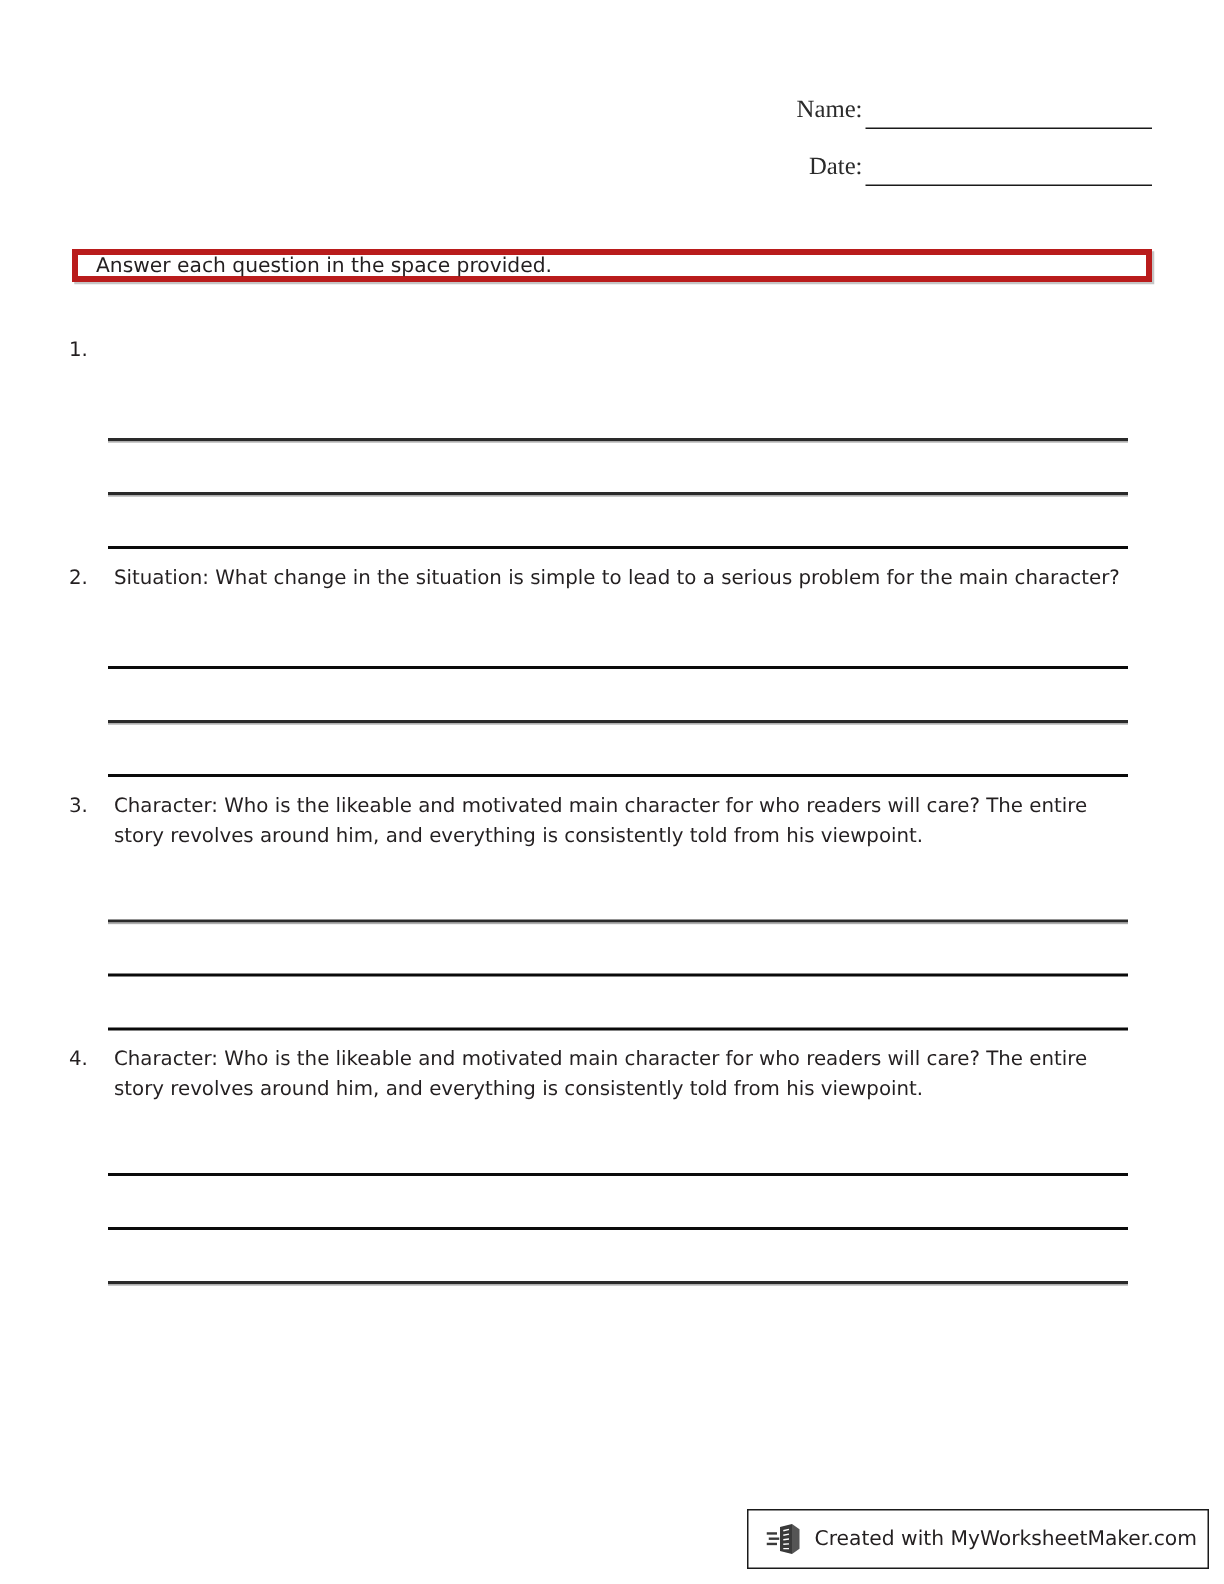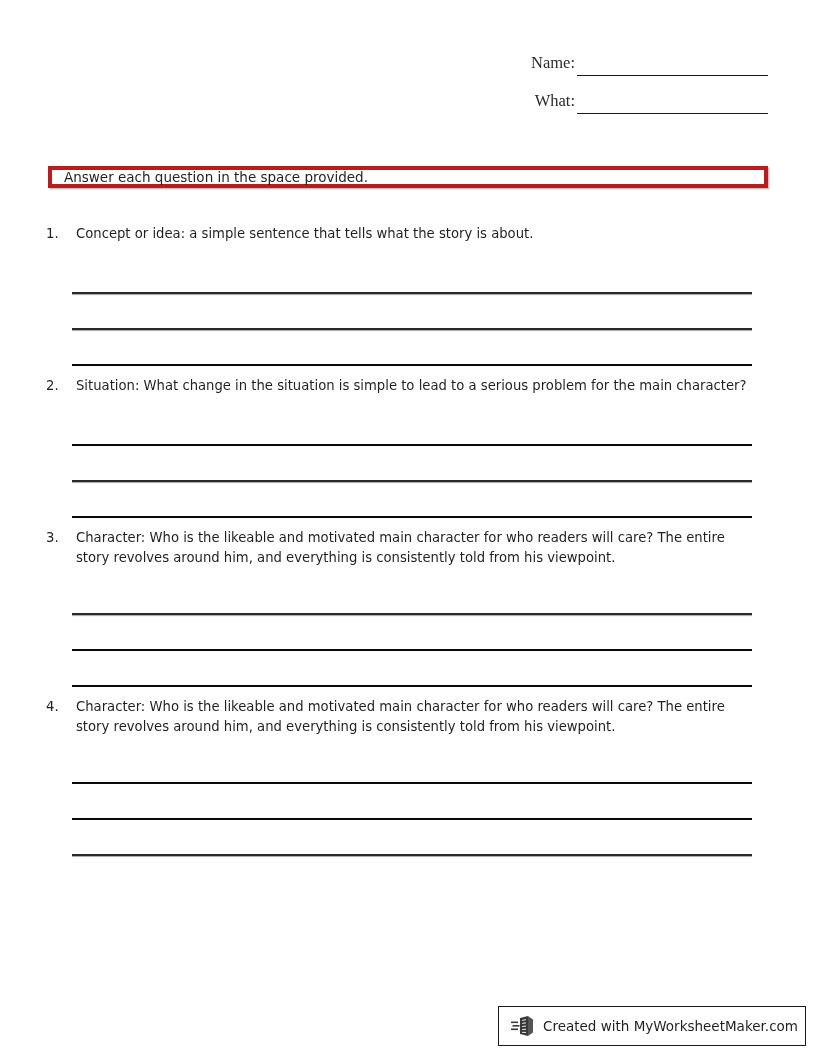--- a/index.html
+++ b/index.html
@@ -43,21 +43,21 @@
     letter-spacing: -0.1px;
     color: #2b2b2b;
     white-space: nowrap;
     line-height: 38px;
     font-family: "DejaVu Sans", "Liberation Sans", sans-serif;
   }
 
   .nameblock {
     position: absolute;
     left: 500px;
-    top: 50px;
+    top: 60px;
     width: 290px;
   }
 
   .field-row {
     position: relative;
     height: 38px;
   }
 
   .field-label {
     position: absolute;
@@ -203,36 +203,35 @@
 <div class="page">
 
   <div class="header">
 
     <div class="nameblock">
       <div class="field-row">
         <span class="field-label">Name:</span>
         <span class="field-rule"></span>
       </div>
       <div class="field-row">
-        <span class="field-label">What:</span>
+        <span class="field-label">Date:</span>
         <span class="field-rule"></span>
       </div>
     </div>
   </div>
 
   <div class="instruction-box">
     <span class="instruction-text">Answer each question in the space provided.</span>
   </div>
 
   <div class="questions">
 
     <div class="question">
       <div class="q-head">
         <span class="q-number">1.</span>
-        <span class="q-text">Concept or idea: a simple sentence that tells what the story is about.</span>
       </div>
       <div class="q-lines">
         <div class="answer-line soft"></div>
         <div class="answer-line soft"></div>
         <div class="answer-line"></div>
       </div>
     </div>
 
     <div class="question">
       <div class="q-head">

